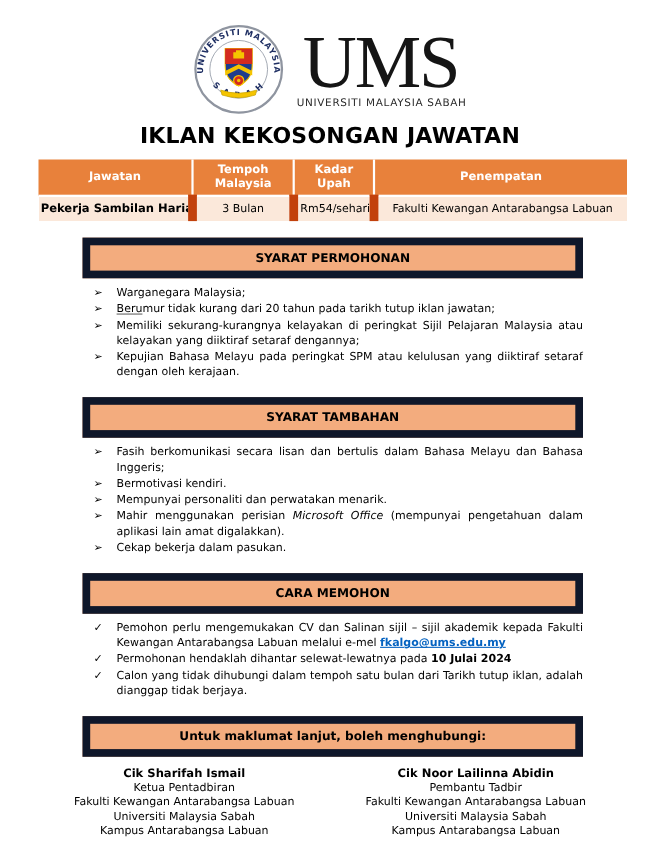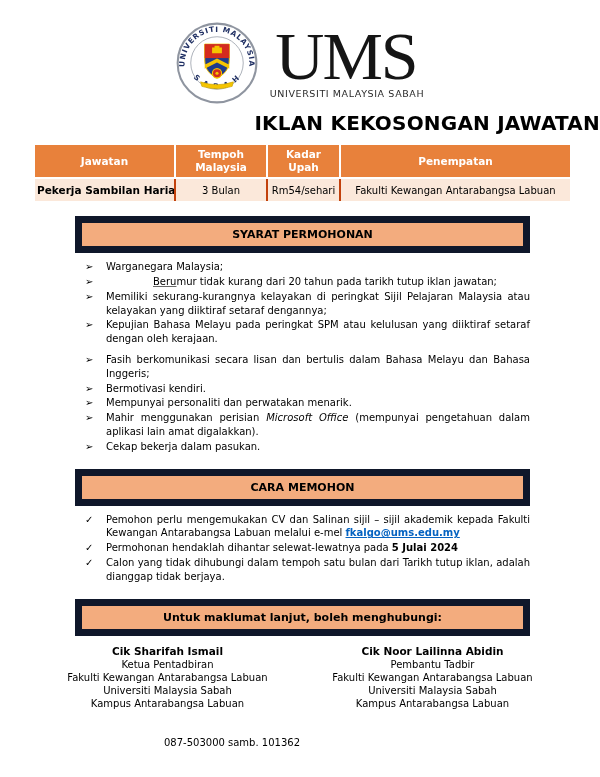--- a/index.html
+++ b/index.html
@@ -17,47 +17,47 @@
   }
   
   .logo-row{display:flex;justify-content:center;align-items:center;gap:10px;padding-top:22px;}
   .seal{width:82px;height:82px;flex:none;}
   .wordmark-block{display:flex;flex-direction:column;align-items:center;}
   .wordmark{
     font-family:"Liberation Serif","DejaVu Serif",serif;
     font-size:68px;line-height:0.88;letter-spacing:-2px;color:#151515;
   }
   .wordmark-sub{font-size:9.5px;letter-spacing:0.6px;color:#2b2b2b;margin-top:2px;padding-left:2px;}
-  .doc-title{text-align:right;font-weight:bold;font-size:20px;margin-top:7px;letter-spacing:0.2px;}
+  .doc-title{text-align:center;font-weight:bold;font-size:20px;margin-top:7px;letter-spacing:0.2px;}
   
   table.jobs{border-collapse:collapse;table-layout:fixed;width:535px;margin:10px 30px 0 35px;}
   table.jobs th{
     background:var(--orange);color:#fff;font-weight:bold;font-size:10.5px;
     padding:3px 2px;text-align:center;vertical-align:middle;line-height:1.25;
     border-left:2px solid #fff;height:32px;
   }
   table.jobs th:first-child{border-left:none;text-align:center;}
   table.jobs td{
     background:var(--rowbg);font-size:10px;text-align:center;padding:5px 2px;
-    border-left:2px solid #c2410c;border-top:2px solid #fff;white-space:nowrap;overflow:hidden;
+    border-left:8px solid #c2410c;border-top:2px solid #fff;white-space:nowrap;overflow:hidden;
   }
   table.jobs td:first-child{border-left:none;font-weight:bold;font-size:10.5px;}
   
   .inner{margin:0 70px 0 75px;}
   .bar{
     margin-top:15px;background:var(--bar);border:7px solid #0f172a;
     text-align:center;font-weight:bold;font-size:11px;padding:5px 2px;
   }
   ul.list{list-style:none;margin:7px 0 0 10px;padding:0;}
   ul.list li{display:flex;line-height:1.38;margin-bottom:1px;}
   ul.list .bullet{width:21px;flex:none;font-size:10px;}
   ul.list .text{flex:1;text-align:justify;}
   .seg-italic{font-style:italic;}
   .seg-bold{font-weight:bold;}
-  .seg-underline{text-decoration:underline;text-decoration-color:#666;margin-left:47px;}
+  .seg-underline{text-decoration:underline;text-decoration-color:#666;}
   a.seg-link{color:var(--link);font-weight:bold;text-decoration:underline;cursor:pointer;}
   
   .contact-row{display:flex;margin:9px 35px 0 35px;}
   .person{flex:1;text-align:center;line-height:1.3;}
   .person-name{font-weight:bold;font-size:10.5px;}
   .person-phone{margin-top:26px;text-align:right;}
 </style>
 </head>
 <body>
 
@@ -138,20 +138,23 @@
             <div class="text"><span>Memiliki sekurang-kurangnya kelayakan di peringkat Sijil Pelajaran Malaysia atau kelayakan yang diiktiraf setaraf dengannya;</span></div>
           </li>
           <li>
             <span class="bullet">➢</span>
             <div class="text"><span>Kepujian Bahasa Melayu pada peringkat SPM atau kelulusan yang diiktiraf setaraf dengan oleh kerajaan.</span></div>
           </li>
         </ul>
     </section>
 
     <section>
+      <div class="bar">
+        <span>SYARAT TAMBAHAN</span>
+      </div>
       <ul class="list">
           <li>
             <span class="bullet">➢</span>
             <div class="text"><span>Fasih berkomunikasi secara lisan dan bertulis dalam Bahasa Melayu dan Bahasa Inggeris;</span></div>
           </li>
           <li>
             <span class="bullet">➢</span>
             <div class="text"><span>Bermotivasi kendiri.</span></div>
           </li>
           <li>
@@ -173,21 +176,21 @@
       <div class="bar">
         <span>CARA MEMOHON</span>
       </div>
       <ul class="list">
           <li>
             <span class="bullet">✓</span>
             <div class="text"><span>Pemohon perlu mengemukakan CV dan Salinan sijil – sijil akademik kepada Fakulti Kewangan Antarabangsa Labuan melalui e-mel </span><a class="seg-link" href="#">fkalgo@ums.edu.my</a></div>
           </li>
           <li>
             <span class="bullet">✓</span>
-            <div class="text"><span>Permohonan hendaklah dihantar selewat-lewatnya pada </span><span class="seg-bold">5 Julai 2024</span></div>
+            <div class="text"><span>Permohonan hendaklah dihantar selewat-lewatnya pada </span><span class="seg-bold">10 Julai 2024</span></div>
           </li>
           <li>
             <span class="bullet">✓</span>
             <div class="text"><span>Calon yang tidak dihubungi dalam tempoh satu bulan dari Tarikh tutup iklan, adalah dianggap tidak berjaya.</span></div>
           </li>
         </ul>
     </section>
 
     <div class="bar">
       <span>Untuk maklumat lanjut, boleh menghubungi:</span>

